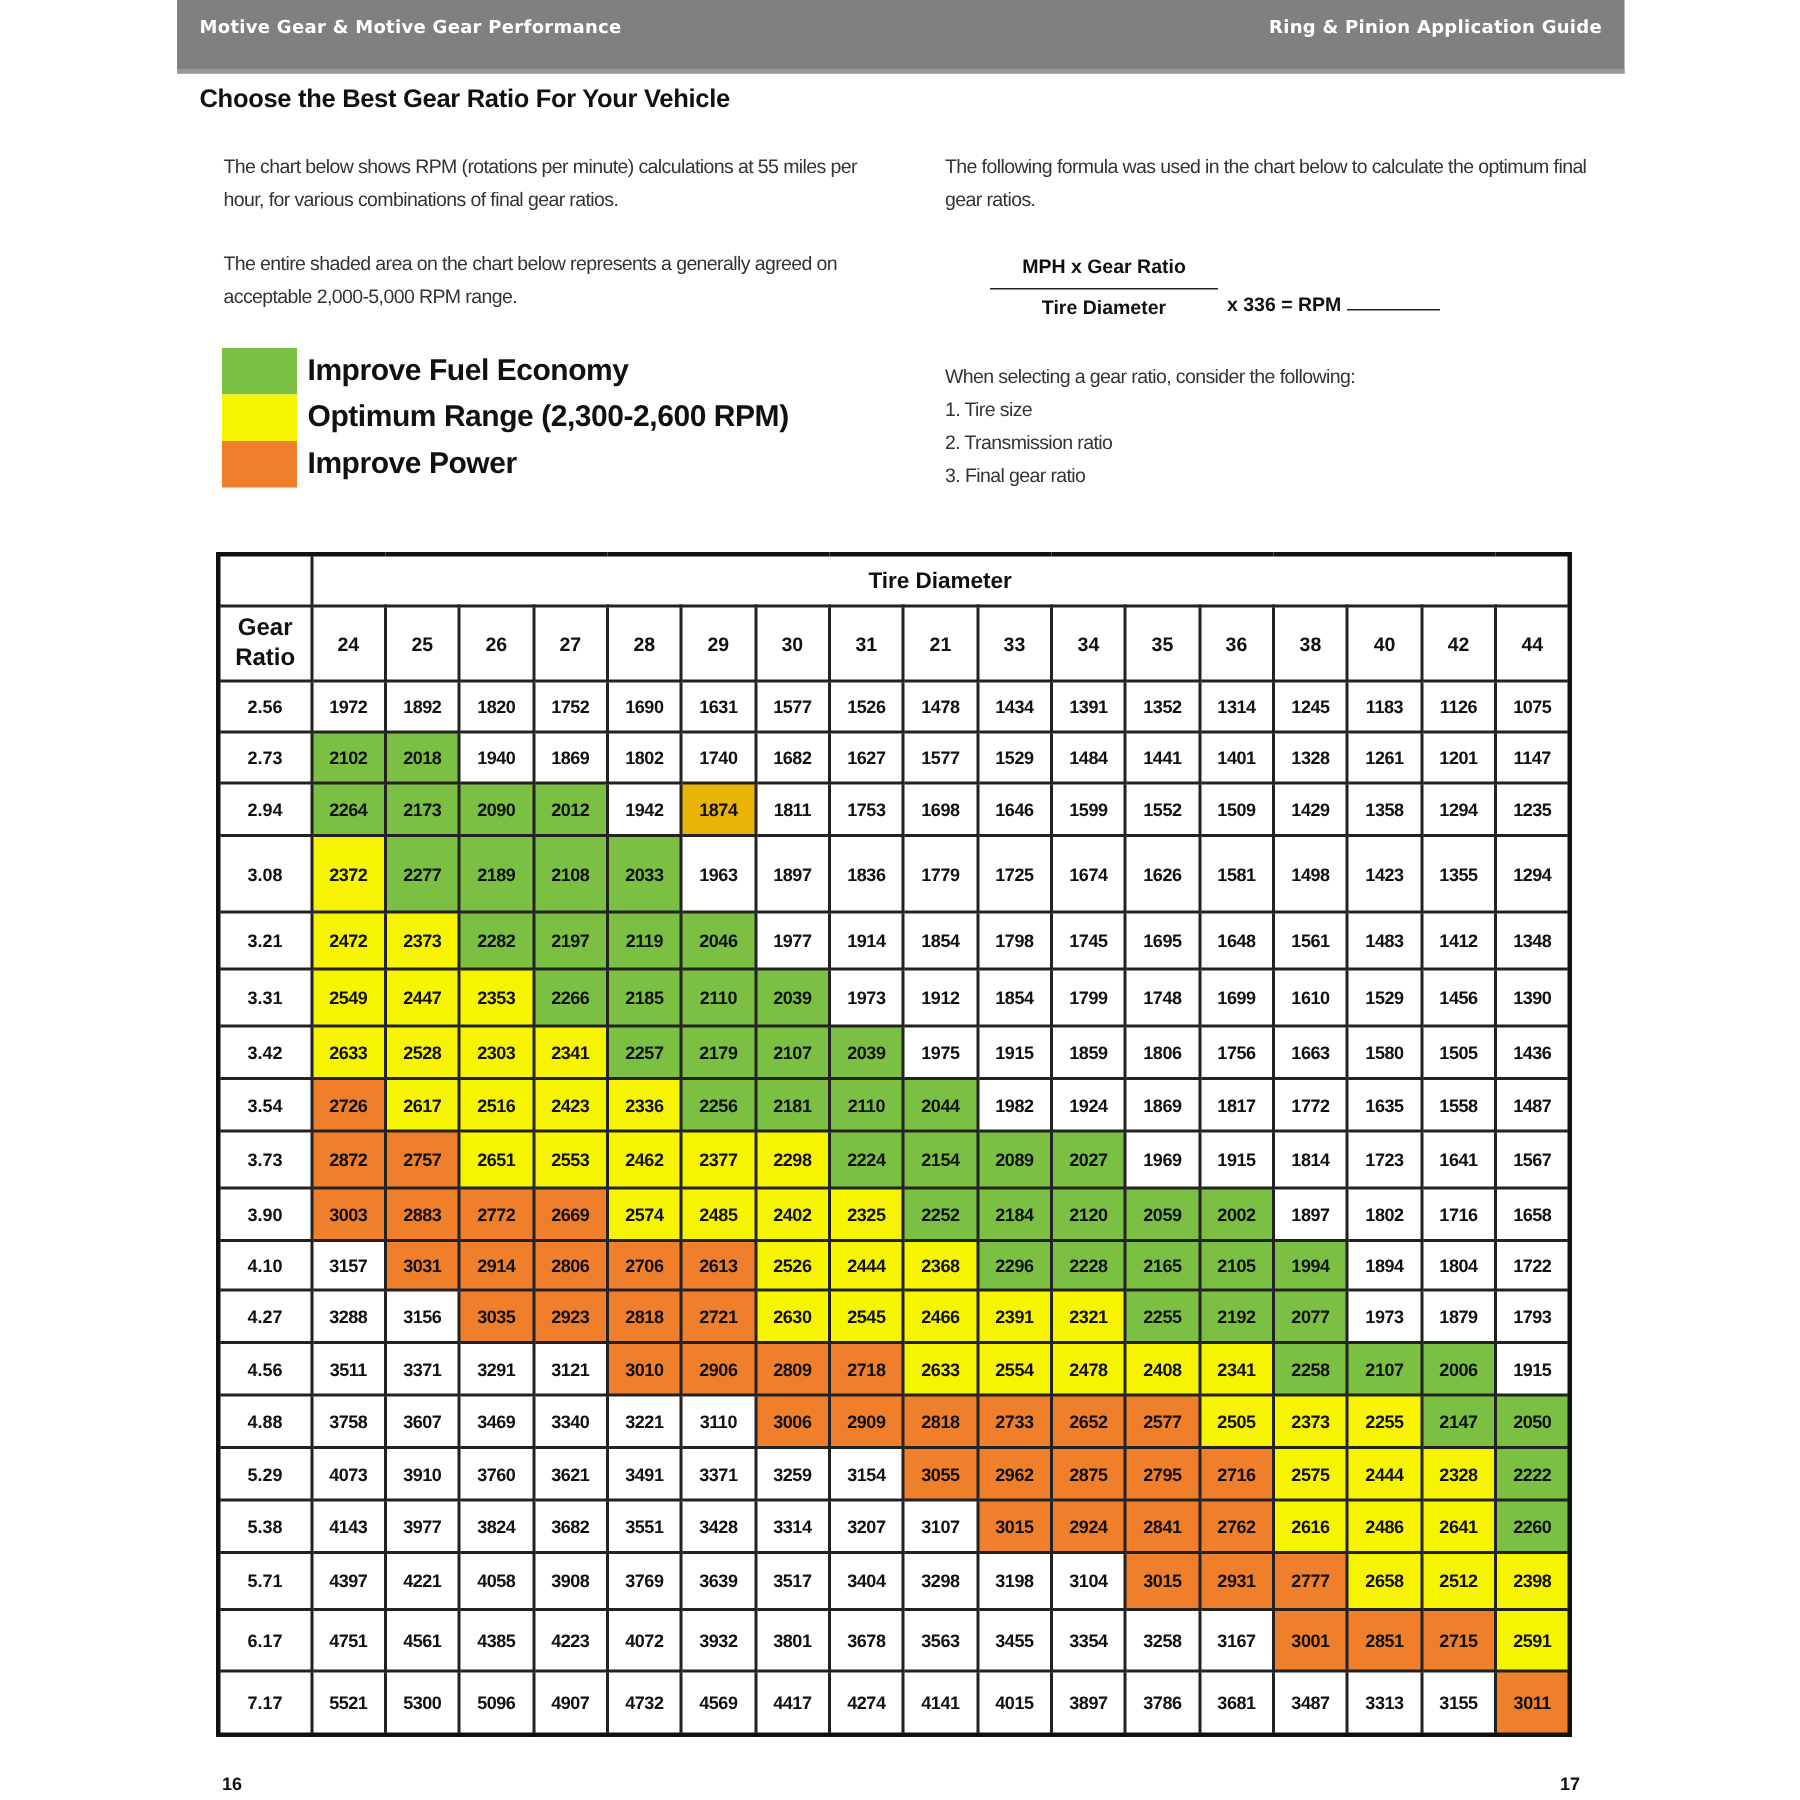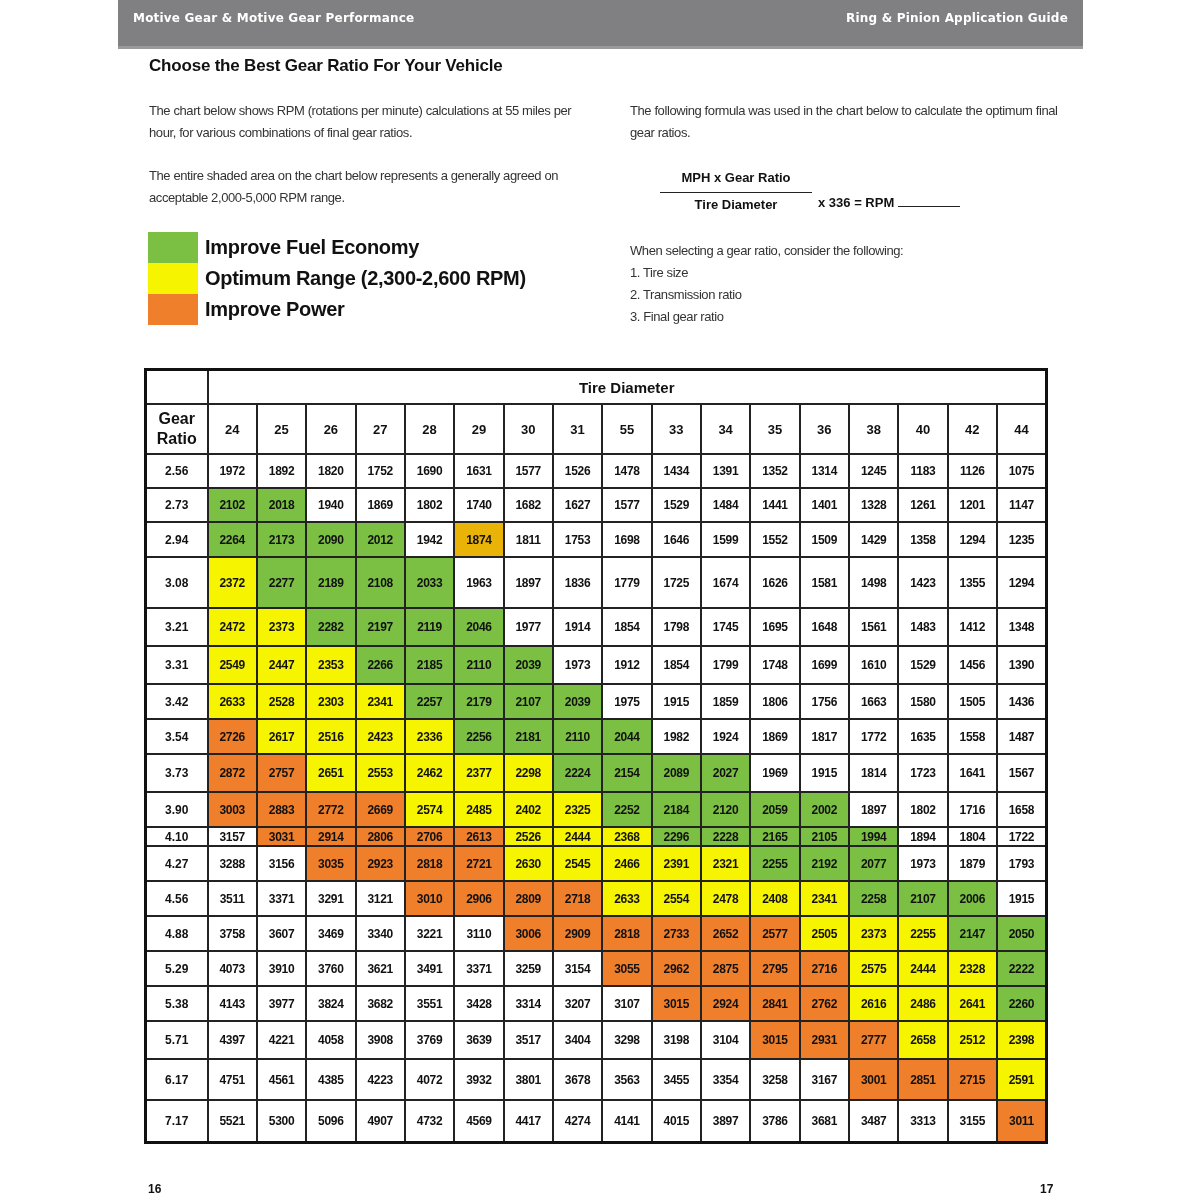--- a/index.html
+++ b/index.html
@@ -1,21 +1,21 @@
 <!DOCTYPE html>
 <html><head>
 <meta charset="utf-8">
 <style>
   html,body{margin:0;padding:0;background:#fff;}
   body{width:1200px;height:1200px;position:relative;overflow:hidden;font-family:"DejaVu Sans",sans-serif;color:#111;}
   .topbar{position:absolute;left:118px;top:0;width:965px;height:46px;background:#808083;border-bottom:3px solid #9a9a9c;}
   .topbar .l,.topbar .r{position:absolute;top:11px;color:#fff;font-weight:bold;font-size:12px;font-family:"DejaVu Sans",sans-serif;letter-spacing:0.2px;}
   .topbar .l{left:15px;}
   .topbar .r{right:15px;}
-  .title{position:absolute;left:149px;top:56px;font-size:17px;font-weight:bold;font-family:"Liberation Sans",sans-serif;letter-spacing:-0.2px;}
+  .title{position:absolute;left:133px;top:56px;font-size:17px;font-weight:bold;font-family:"Liberation Sans",sans-serif;letter-spacing:-0.2px;}
   .para{position:absolute;font-size:13px;line-height:22px;color:#333;font-family:"Liberation Sans",sans-serif;letter-spacing:-0.4px;}
   .p1{left:149px;top:100px;width:440px;}
   .p2{left:149px;top:165px;width:440px;}
   .p3{left:630px;top:100px;width:430px;}
   .formula{position:absolute;left:660px;top:170px;width:320px;height:50px;}
   .formula .num{position:absolute;left:0;top:0;width:152px;text-align:center;font-size:13px;font-weight:bold;font-family:"Liberation Sans",sans-serif;}
   .formula .bar{position:absolute;left:0;top:22px;width:152px;height:0;border-top:1.5px solid #222;}
   .formula .den{position:absolute;left:0;top:27px;width:152px;text-align:center;font-size:13px;font-weight:bold;font-family:"Liberation Sans",sans-serif;}
   .formula .mult{position:absolute;left:158px;top:24px;font-size:13px;font-weight:bold;font-family:"Liberation Sans",sans-serif;white-space:nowrap;}
   .formula .blank{display:inline-block;width:62px;border-bottom:1.5px solid #222;margin-left:4px;height:12px;vertical-align:baseline;}
@@ -94,21 +94,21 @@
     <tr id="col-header-row">
       <th class="colh gearh">Gear Ratio</th>
     <th class="colh">24</th>
         <th class="colh">25</th>
         <th class="colh">26</th>
         <th class="colh">27</th>
         <th class="colh">28</th>
         <th class="colh">29</th>
         <th class="colh">30</th>
         <th class="colh">31</th>
-        <th class="colh">55</th>
+        <th class="colh">21</th>
         <th class="colh">33</th>
         <th class="colh">34</th>
         <th class="colh">35</th>
         <th class="colh">36</th>
         <th class="colh">38</th>
         <th class="colh">40</th>
         <th class="colh">42</th>
         <th class="colh">44</th>
       </tr>
   </thead>
@@ -306,21 +306,21 @@
         <td class="v c-g" style="background: rgb(123, 192, 67);">2252</td>
         <td class="v c-g" style="background: rgb(123, 192, 67);">2184</td>
         <td class="v c-g" style="background: rgb(123, 192, 67);">2120</td>
         <td class="v c-g" style="background: rgb(123, 192, 67);">2059</td>
         <td class="v c-g" style="background: rgb(123, 192, 67);">2002</td>
         <td class="v c-w" style="background: rgb(255, 255, 255);">1897</td>
         <td class="v c-w" style="background: rgb(255, 255, 255);">1802</td>
         <td class="v c-w" style="background: rgb(255, 255, 255);">1716</td>
         <td class="v c-w" style="background: rgb(255, 255, 255);">1658</td>
       </tr>
-      <tr style="height: 19px;">
+      <tr style="height: 33px;">
         <td class="rl">4.10</td>
         <td class="v c-w" style="background: rgb(255, 255, 255);">3157</td>
         <td class="v c-o" style="background: rgb(240, 127, 43);">3031</td>
         <td class="v c-o" style="background: rgb(240, 127, 43);">2914</td>
         <td class="v c-o" style="background: rgb(240, 127, 43);">2806</td>
         <td class="v c-o" style="background: rgb(240, 127, 43);">2706</td>
         <td class="v c-o" style="background: rgb(240, 127, 43);">2613</td>
         <td class="v c-y" style="background: rgb(247, 244, 0);">2526</td>
         <td class="v c-y" style="background: rgb(247, 244, 0);">2444</td>
         <td class="v c-y" style="background: rgb(247, 244, 0);">2368</td>

